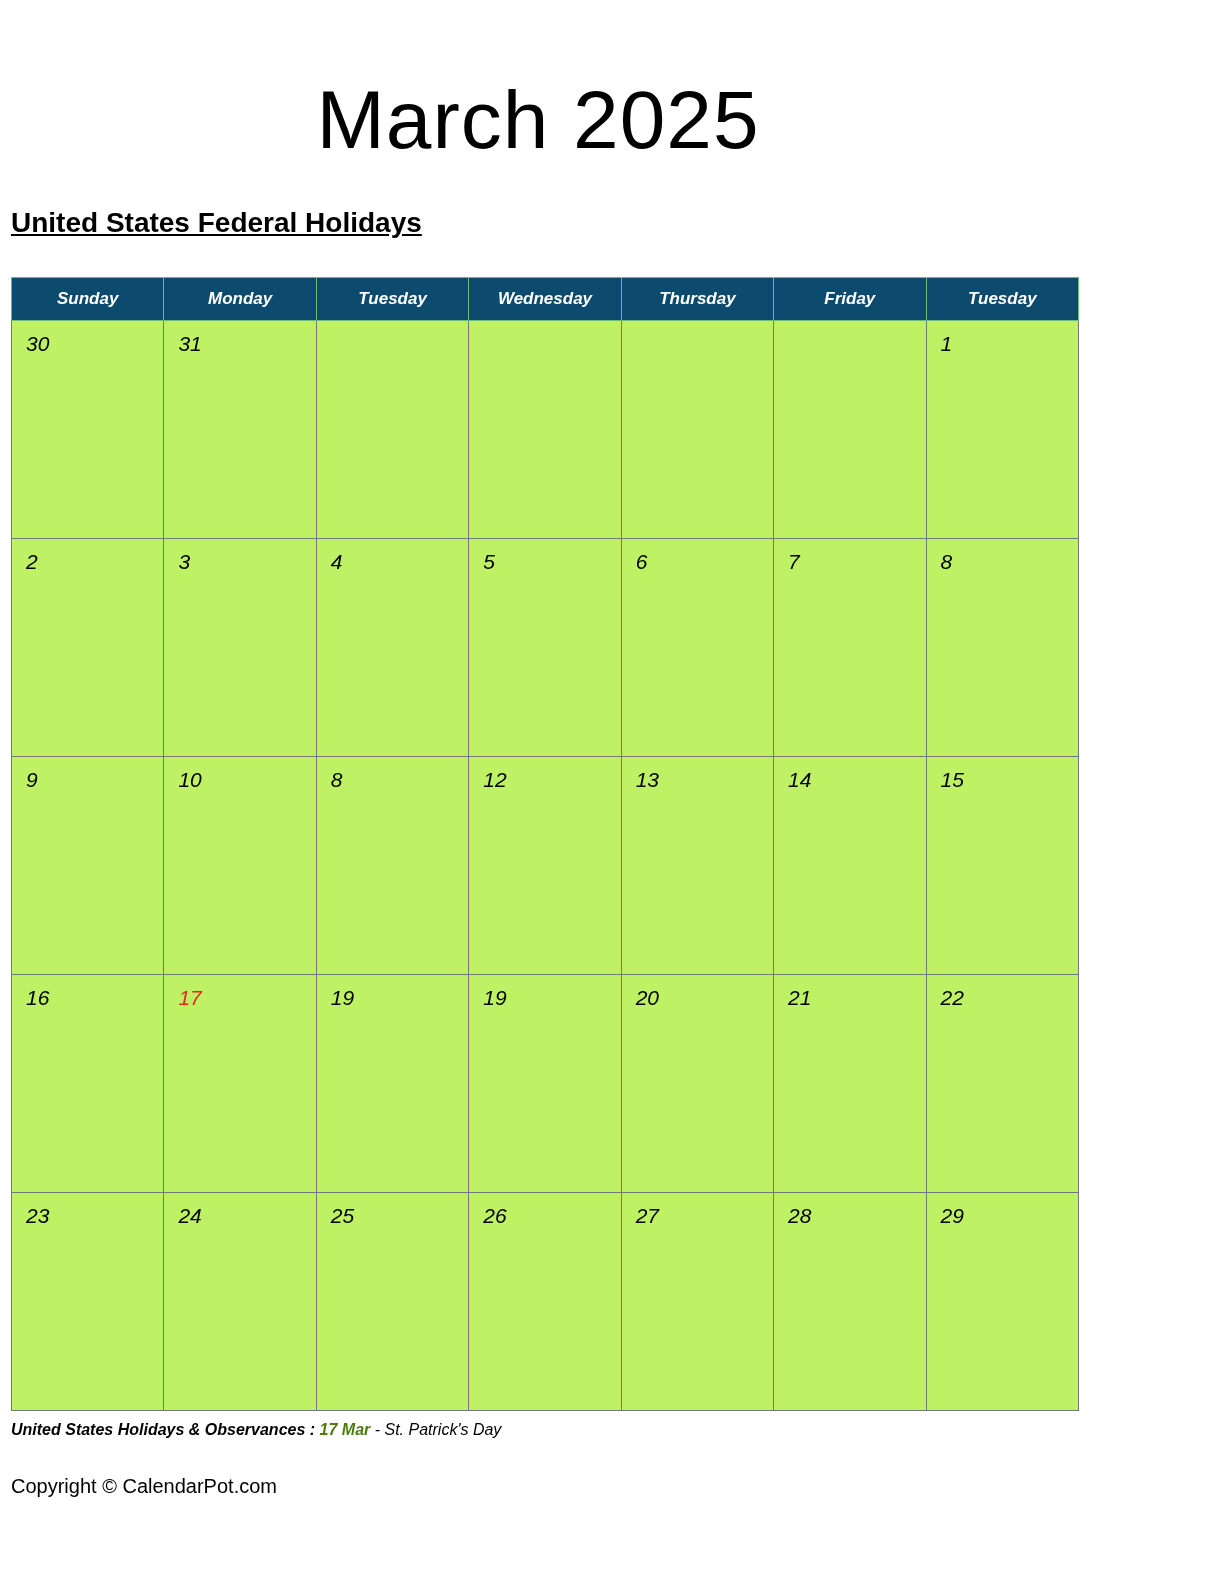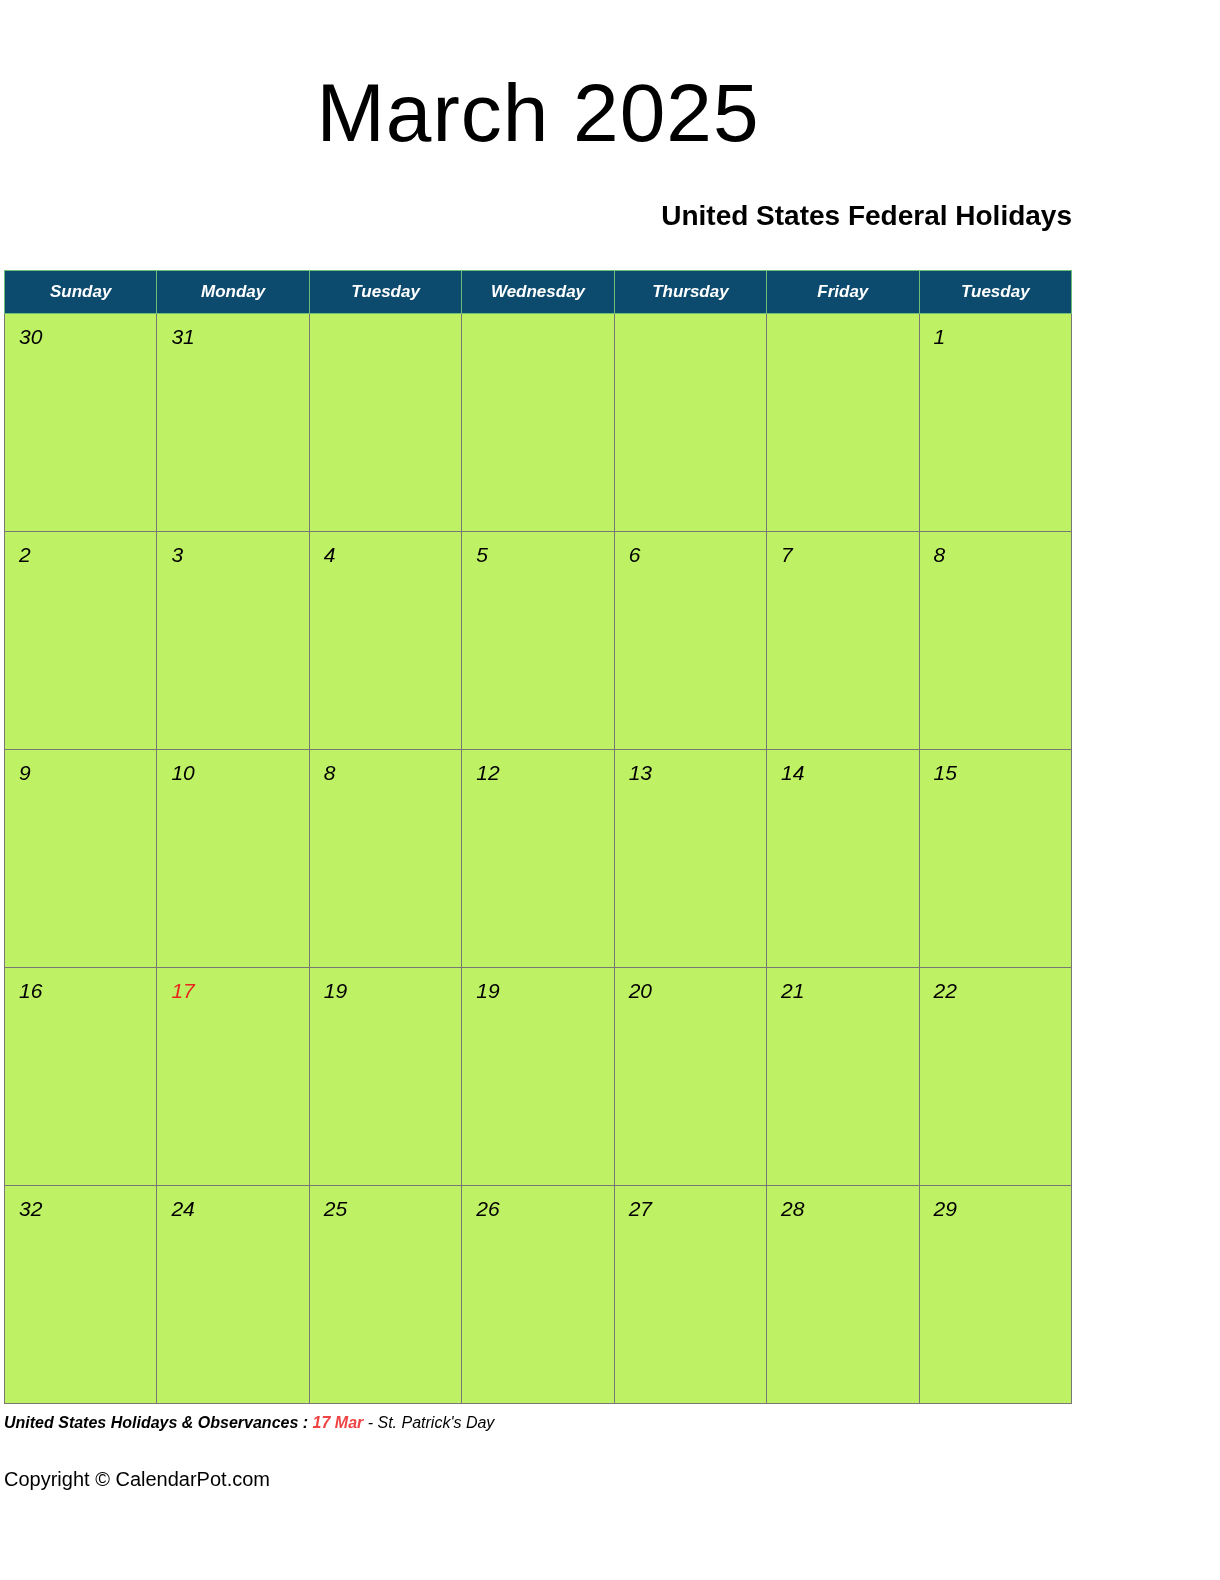--- a/index.html
+++ b/index.html
@@ -12,40 +12,41 @@
     height: 1580px;
     font-family: "Liberation Sans", sans-serif;
     color: #000000;
     position: relative;
     overflow: hidden;
   }
   .page {
     width: 1076px;
     height: 1580px;
     box-sizing: border-box;
-    padding: 4px;
+    padding: 11px;
     position: relative;
   }
   .title {
     text-align: center;
     font-size: 82px;
     font-weight: normal;
     letter-spacing: 1px;
     margin: 0;
     padding-top: 68px;
     line-height: 1.0;
     font-family: "Liberation Sans", sans-serif;
   }
   .subtitle {
-    text-align: right;
+    text-align: left;
     font-size: 28px;
     font-weight: bold;
     margin: 0;
     padding-top: 46px;
     font-family: "Liberation Sans", sans-serif;
+    text-decoration: underline;
   }
   .calendar-wrap {
     margin: 0 auto;
     width: 1068px;
     padding-top: 38px;
   }
   table.calendar {
     border-collapse: collapse;
     width: 1068px;
     table-layout: fixed;
@@ -82,21 +83,21 @@
   .footer-holidays {
     width: 1068px;
     margin: 0 auto;
     padding-top: 10px;
     font-size: 16px;
     font-style: italic;
     font-weight: bold;
     font-family: "Liberation Sans", sans-serif;
   }
   .footer-holidays .hl-date {
-    color: #ef4444;
+    color: #4d7c0f;
     font-weight: bold;
     font-style: italic;
   }
   .footer-holidays .hl-name {
     color: #000000;
     font-weight: normal;
     font-style: italic;
   }
   .copyright {
     width: 1068px;
@@ -217,21 +218,21 @@
             </td>
           <td>
               <span class="daynum">21</span>
             </td>
           <td>
               <span class="daynum">22</span>
             </td>
         </tr>
         <tr>
           <td>
-              <span class="daynum">32</span>
+              <span class="daynum">23</span>
             </td>
           <td>
               <span class="daynum">24</span>
             </td>
           <td>
               <span class="daynum">25</span>
             </td>
           <td>
               <span class="daynum">26</span>
             </td>

